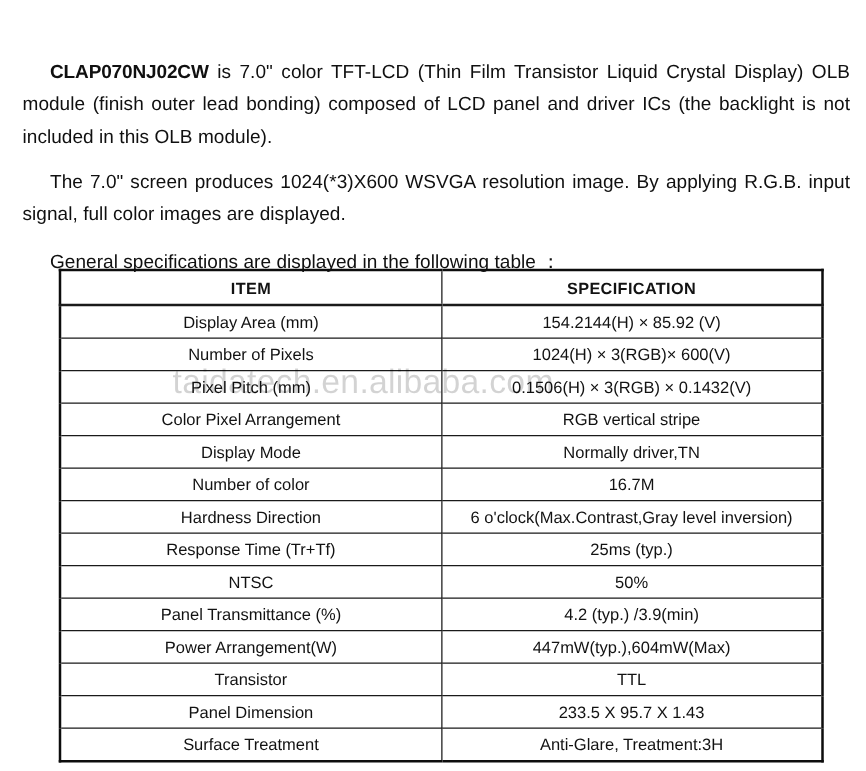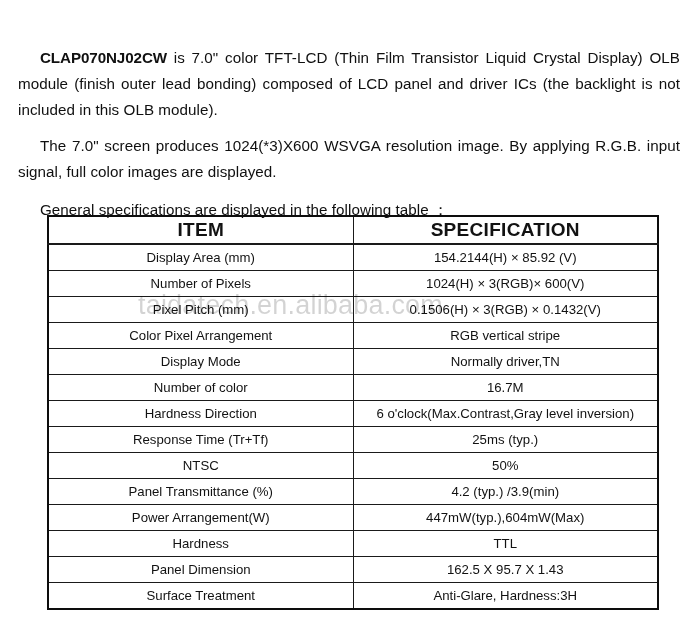--- a/index.html
+++ b/index.html
@@ -81,21 +81,21 @@
     vertical-align: middle;
     font-size: 13.2px;
     font-weight: normal;
     color: #121212;
     background: transparent;
     white-space: nowrap;
     overflow: hidden;
   }
   #spec-table thead th {
     font-weight: bold;
-    font-size: 19px;
+    font-size: 13px;
     letter-spacing: 0.3px;
     border-bottom: 2.5px solid #1a1a1a;
     height: 26px;
   }
   #spec-table .outer-top { border-top: 2.5px solid #0d0d0d; }
   #spec-table tbody tr:last-child td { border-bottom: 2.5px solid #0d0d0d; }
   #spec-table .col-left  { border-left: 2.5px solid #0d0d0d; }
   #spec-table .col-right { border-right: 2.5px solid #0d0d0d; }
 
   
@@ -176,29 +176,29 @@
         </tr>
         <tr>
           <td class="col-left">Panel Transmittance (%)</td>
           <td class="col-right">4.2 (typ.) /3.9(min)</td>
         </tr>
         <tr>
           <td class="col-left">Power Arrangement(W)</td>
           <td class="col-right">447mW(typ.),604mW(Max)</td>
         </tr>
         <tr>
-          <td class="col-left">Hardness</td>
+          <td class="col-left">Transistor</td>
           <td class="col-right">TTL</td>
         </tr>
         <tr>
           <td class="col-left">Panel Dimension</td>
-          <td class="col-right">162.5 X 95.7 X 1.43</td>
+          <td class="col-right">233.5 X 95.7 X 1.43</td>
         </tr>
         <tr>
           <td class="col-left">Surface Treatment</td>
-          <td class="col-right">Anti-Glare, Hardness:3H</td>
+          <td class="col-right">Anti-Glare, Treatment:3H</td>
         </tr>
       </tbody>
   </table>
 
   <div id="watermark">taidatech.en.alibaba.com</div>
 
 </div>
 
 </body></html>

